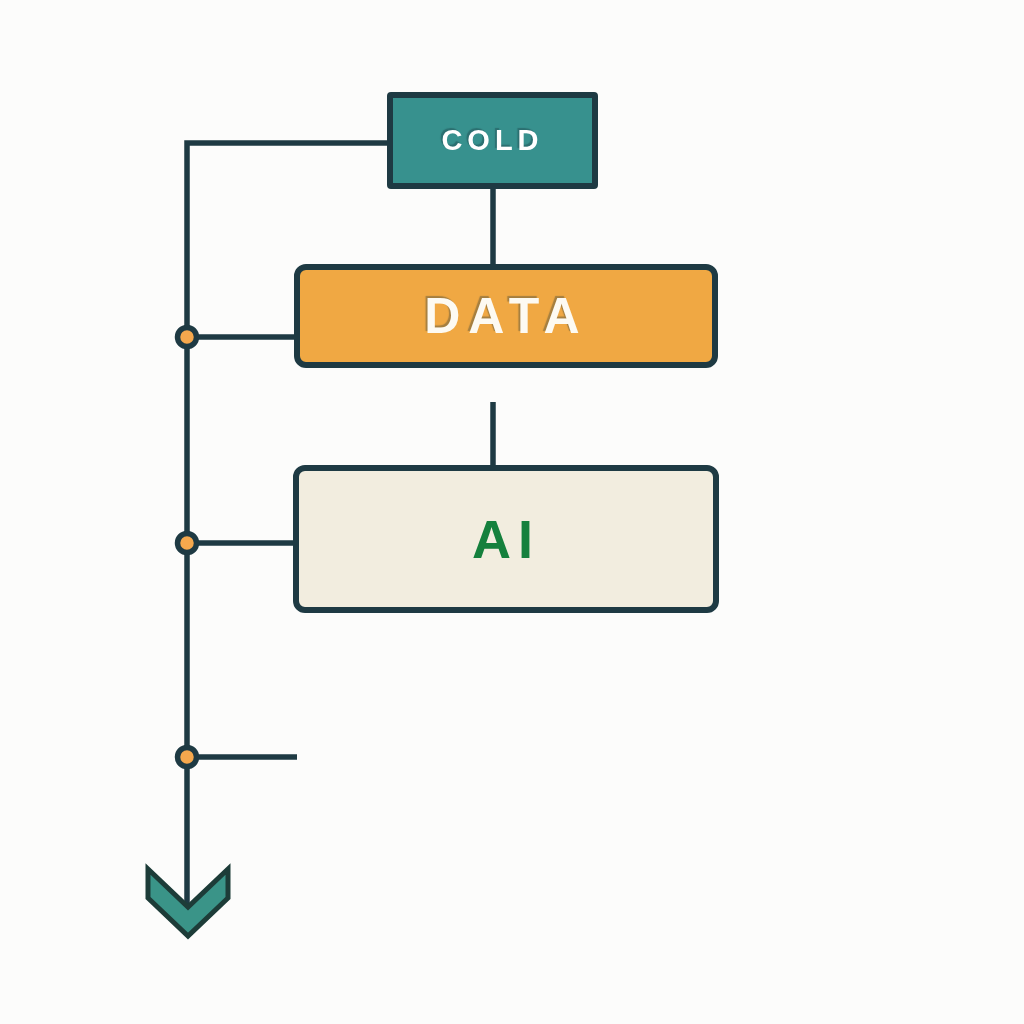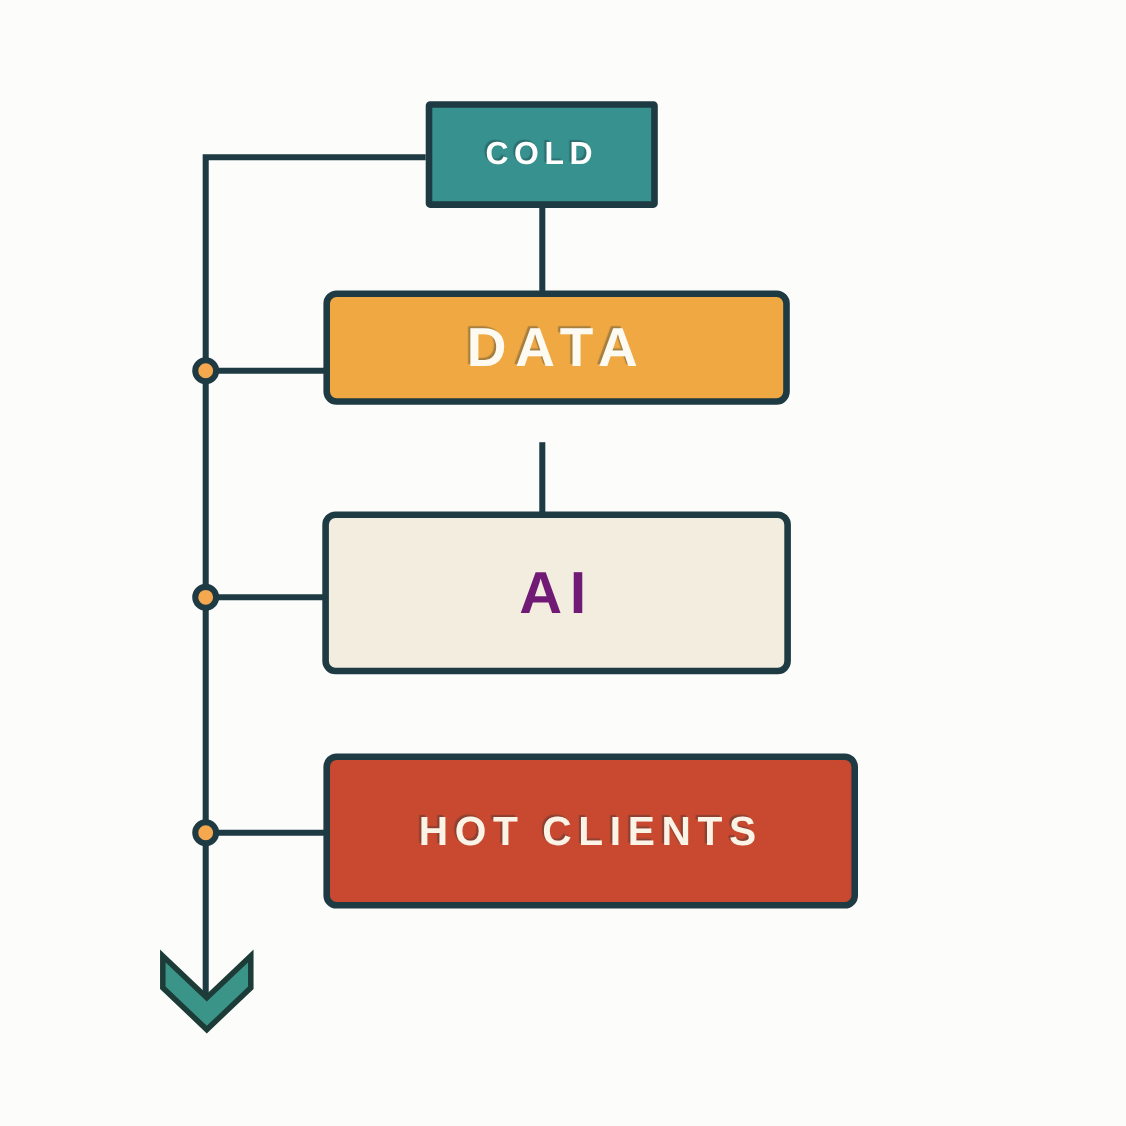--- a/index.html
+++ b/index.html
@@ -97,21 +97,18 @@
   </svg>
 
   <div id="node-cold" class="node" style="background-color: rgb(55, 145, 142); color: rgb(255, 255, 255); border-color: rgb(30, 58, 67);">
     <span class="node-label shadowed">COLD</span>
   </div>
 
   <div id="node-data" class="node" style="background-color: rgb(240, 168, 67); color: rgb(253, 250, 242); border-color: rgb(30, 58, 67);">
     <span class="node-label shadowed">DATA</span>
   </div>
 
-  <div id="node-ai" class="node" style="background-color: rgb(242, 237, 223); color: #701a75; border-color: rgb(30, 58, 67);">
+  <div id="node-ai" class="node" style="background-color: rgb(242, 237, 223); color: #15803d; border-color: rgb(30, 58, 67);">
     <span class="node-label">AI</span>
   </div>
 
-  <div id="node-hot-clients" class="node" style="background-color: rgb(200, 73, 47); color: rgb(250, 243, 230); border-color: rgb(30, 58, 67);">
-    <span class="node-label shadowed">HOT CLIENTS</span>
-  </div>
 
 </div>
 
 </body></html>

